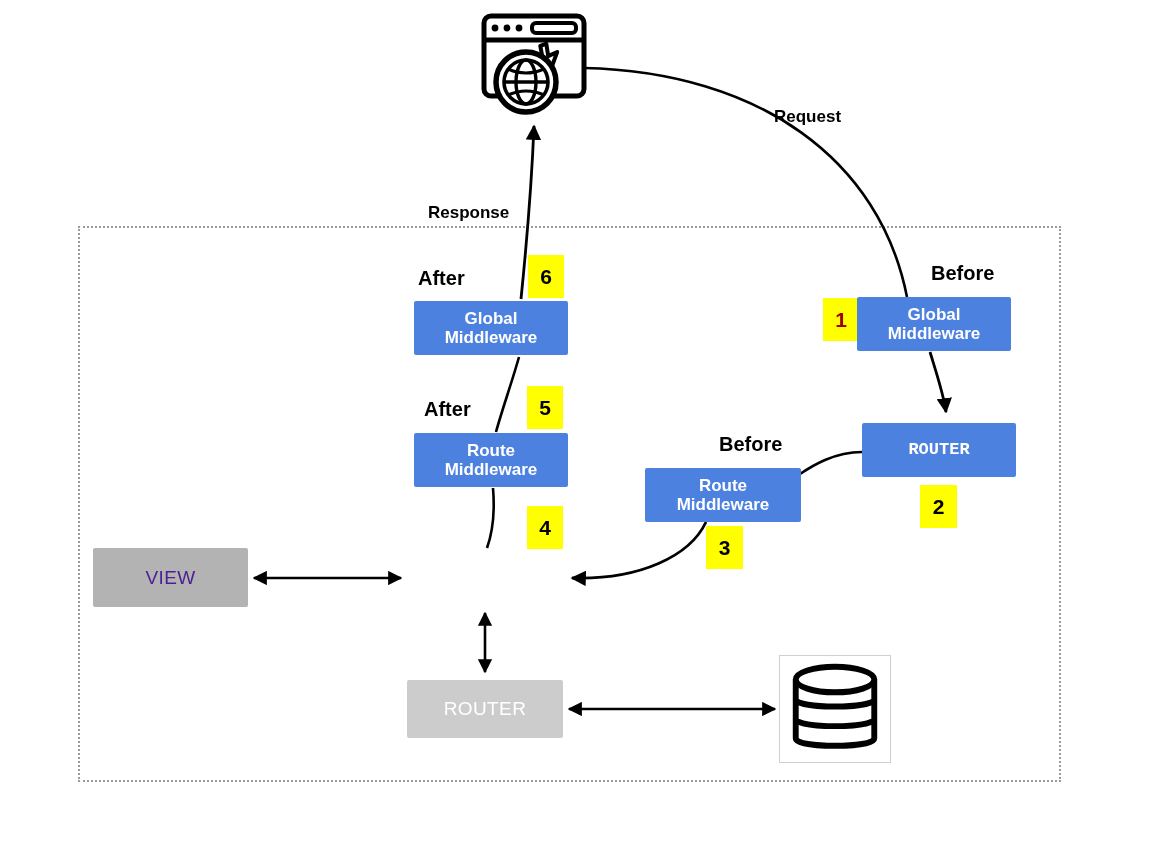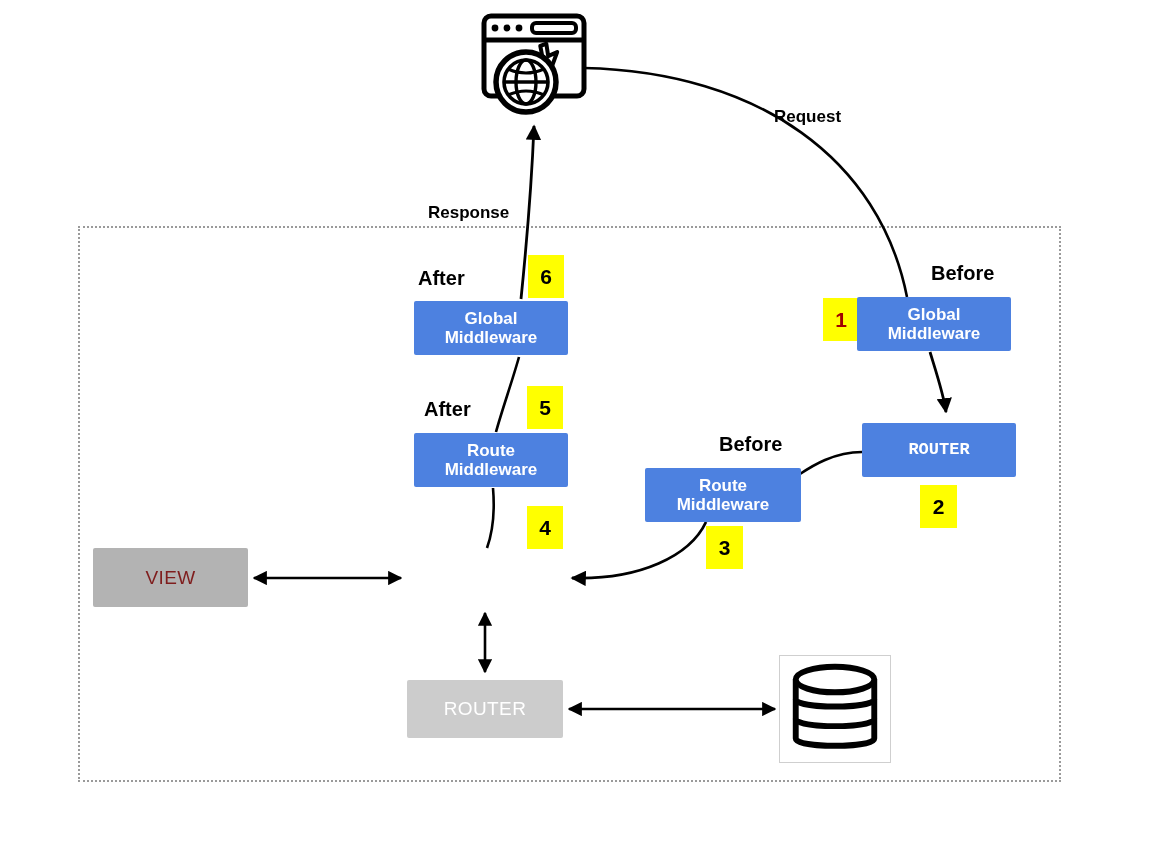--- a/index.html
+++ b/index.html
@@ -33,21 +33,21 @@
     line-height: 1.12;
   }
   .node-blue {
     background: #4d81e0;
     color: #ffffff;
     font-weight: bold;
     font-size: 17px;
   }
   .node-view {
     background: #b3b3b3;
-    color: #7f1d1d;
+    color: #4c1d95;
     font-size: 19px;
     font-weight: normal;
     letter-spacing: 0.4px;
   }
   .node-controller {
     background: #5c5c5c;
     color: #ffffff;
     font-size: 19px;
     font-weight: normal;
     letter-spacing: 0.4px;

